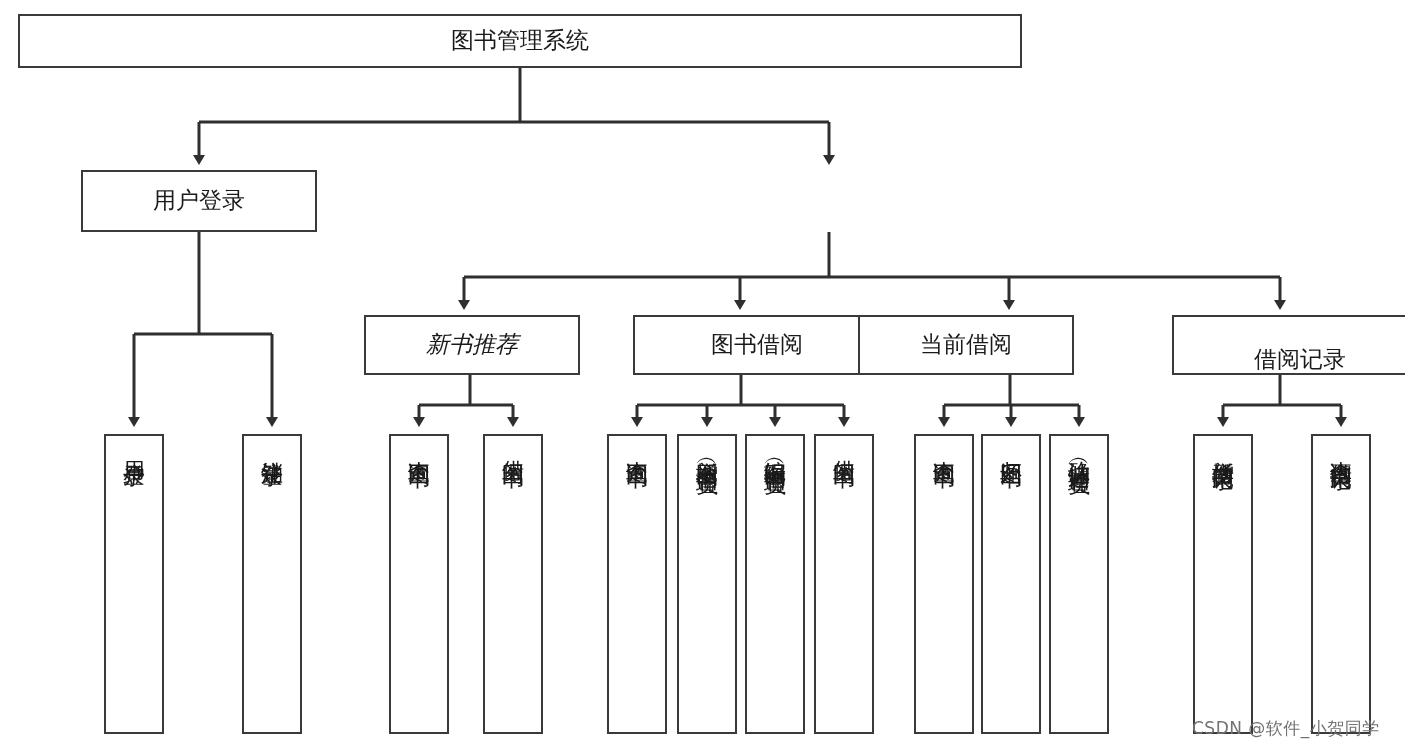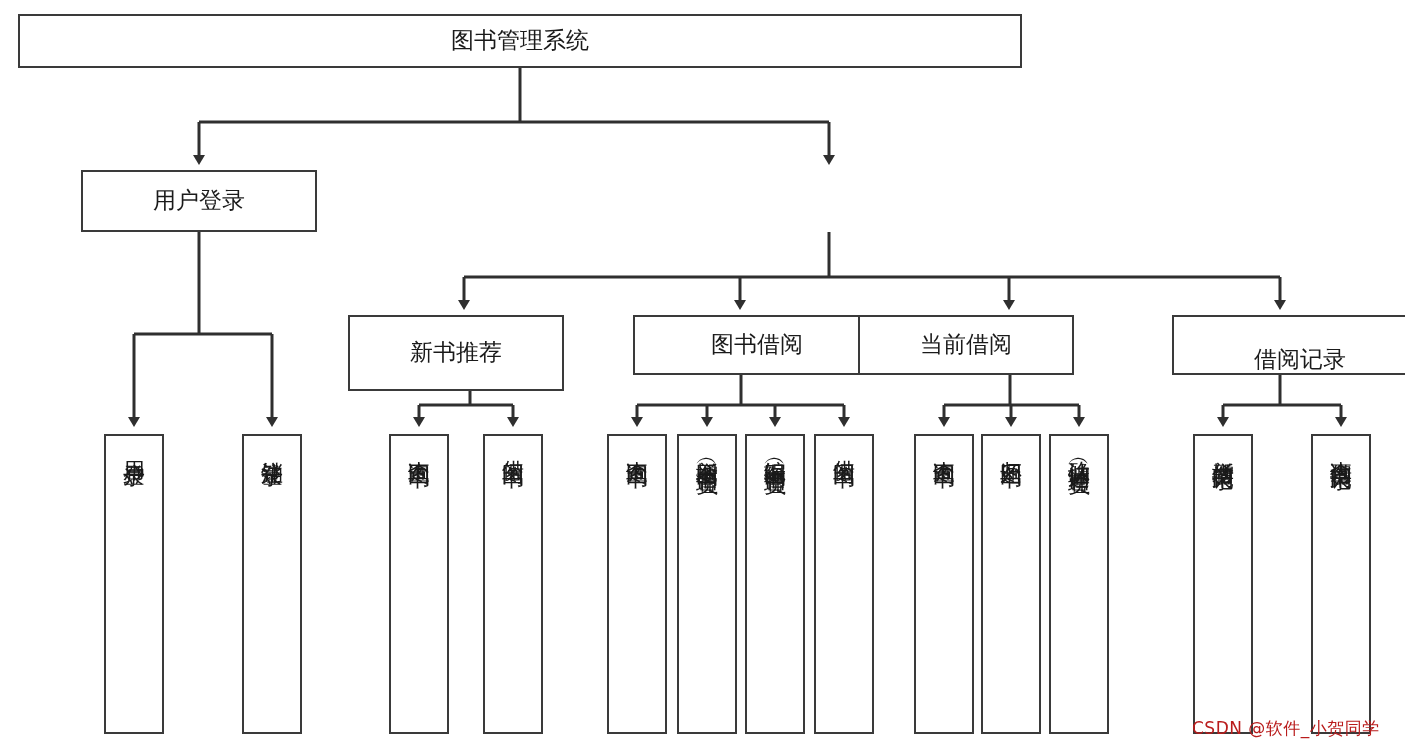--- a/index.html
+++ b/index.html
@@ -58,21 +58,21 @@
   .node.vert .label {
     writing-mode: vertical-rl;
     text-orientation: upright;
     font-size: 22px;
     letter-spacing: 2px;
     line-height: 1;
   }
   .watermark {
     position: absolute;
     font-size: 17px;
-    color: #b91c1c;
+    color: #737373;
     white-space: nowrap;
     z-index: 3;
     letter-spacing: 0.5px;
   }
 </style>
 </head>
 <body>
 
 <div id="canvas">
 
@@ -127,21 +127,21 @@
   </svg>
 
   <div class="node root horiz" style="left:18px; top:14px; width:1004px; height:54px;">
     <span class="label">图书管理系统</span>
   </div>
 
   <div class="node horiz" style="left:81px; top:170px; width:236px; height:62px;">
     <span class="label">用户登录</span>
   </div>
 
-  <div class="node horiz" style="left:348px; top:315px; width:216px; height:76px;">
+  <div class="node horiz" style="left:364px; top:315px; width:216px; height:60px;font-style:italic;">
     <span class="label">新书推荐</span>
   </div>
   <div class="node horiz" style="left:633px; top:315px; width:248px; height:60px;">
     <span class="label">图书借阅</span>
   </div>
   <div class="node horiz" style="left:858px; top:315px; width:216px; height:60px;">
     <span class="label">当前借阅</span>
   </div>
   <div class="node horiz" style="left:1172px; top:315px; width:256px; height:60px;align-items:flex-end;">
     <span class="label">借阅记录</span>

